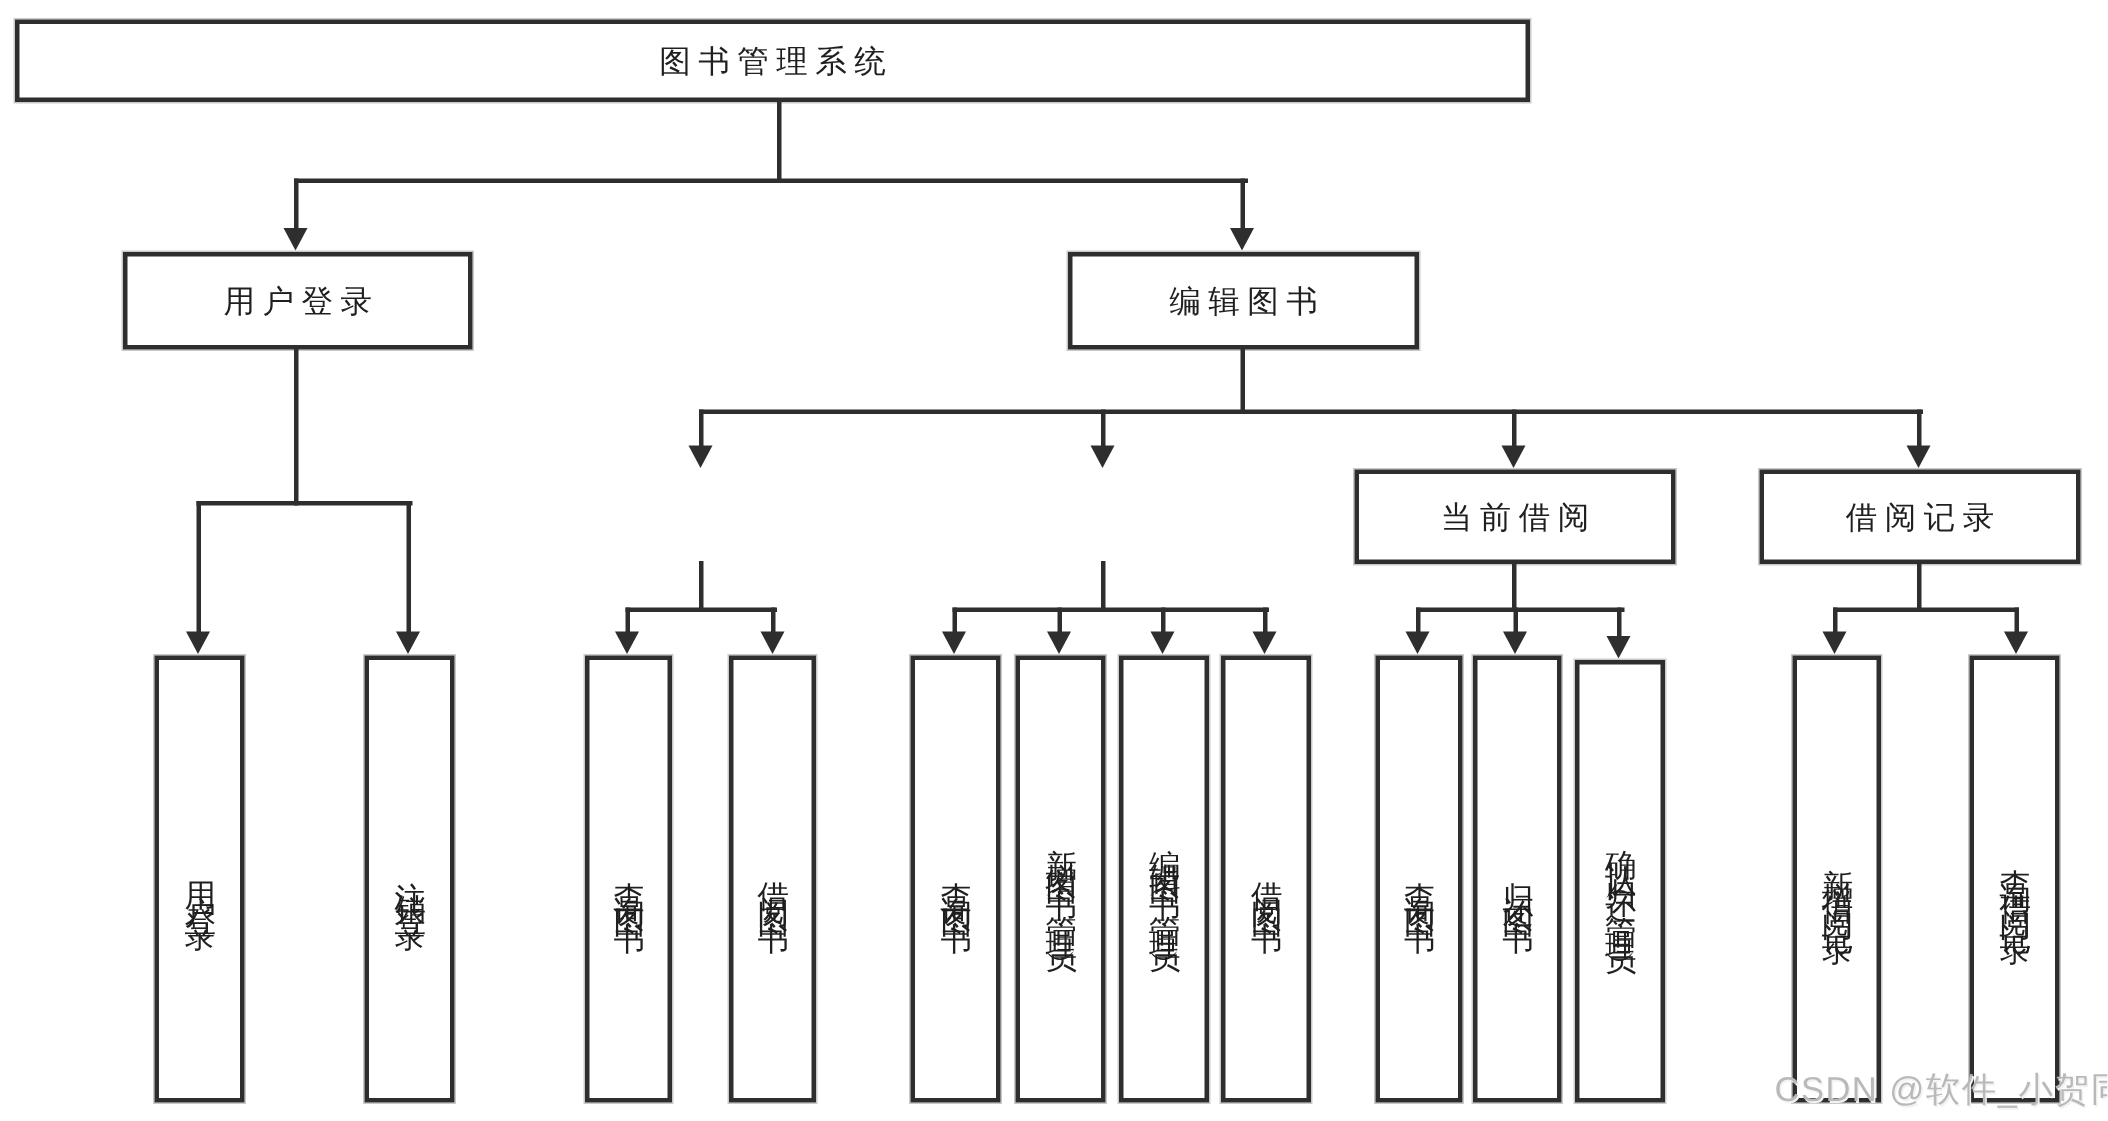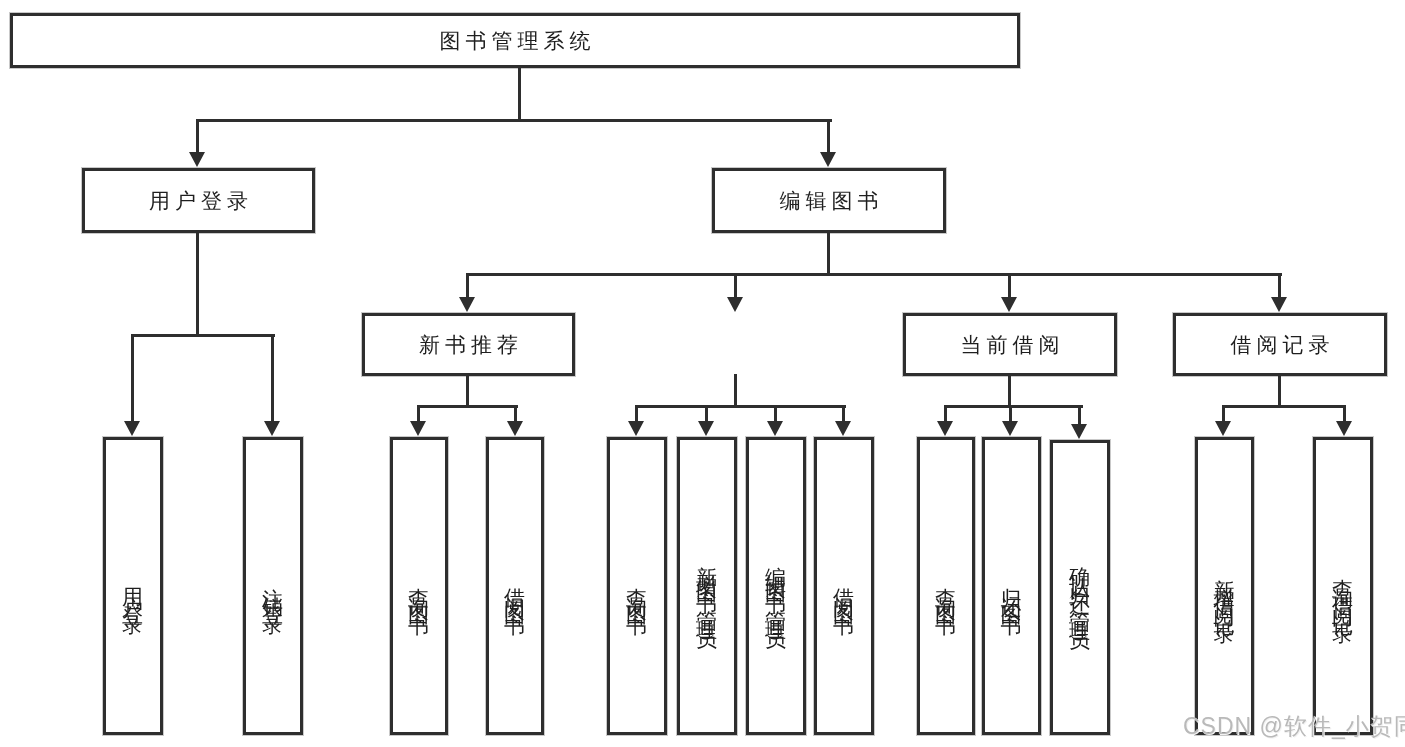--- a/index.html
+++ b/index.html
@@ -93,21 +93,20 @@
 
   <div class="line" style="left:466px;top:273px;width:3px;height:27px"></div>
   <div class="tri" style="left:459px;top:297px"></div>
   <div class="line" style="left:734px;top:273px;width:3px;height:27px"></div>
   <div class="tri" style="left:727px;top:297px"></div>
   <div class="line" style="left:1008px;top:273px;width:3px;height:27px"></div>
   <div class="tri" style="left:1001px;top:297px"></div>
   <div class="line" style="left:1278px;top:273px;width:3px;height:27px"></div>
   <div class="tri" style="left:1271px;top:297px"></div>
 
-  <div class="box hbox" style="left:362px;top:313px;width:213px;height:63px">新书推荐</div>
   <div class="box hbox" style="left:1173px;top:313px;width:214px;height:63px">借阅记录</div>
   <div class="box hbox" style="left:903px;top:313px;width:214px;height:63px">当前借阅</div>
 
   <div class="line" style="left:466px;top:374px;width:3px;height:34px"></div>
   <div class="line" style="left:417px;top:405px;width:101px;height:3px"></div>
   <div class="line" style="left:417px;top:405px;width:3px;height:19px"></div>
   <div class="tri" style="left:410px;top:421px"></div>
   <div class="line" style="left:514px;top:405px;width:3px;height:19px"></div>
   <div class="tri" style="left:507px;top:421px"></div>
 

